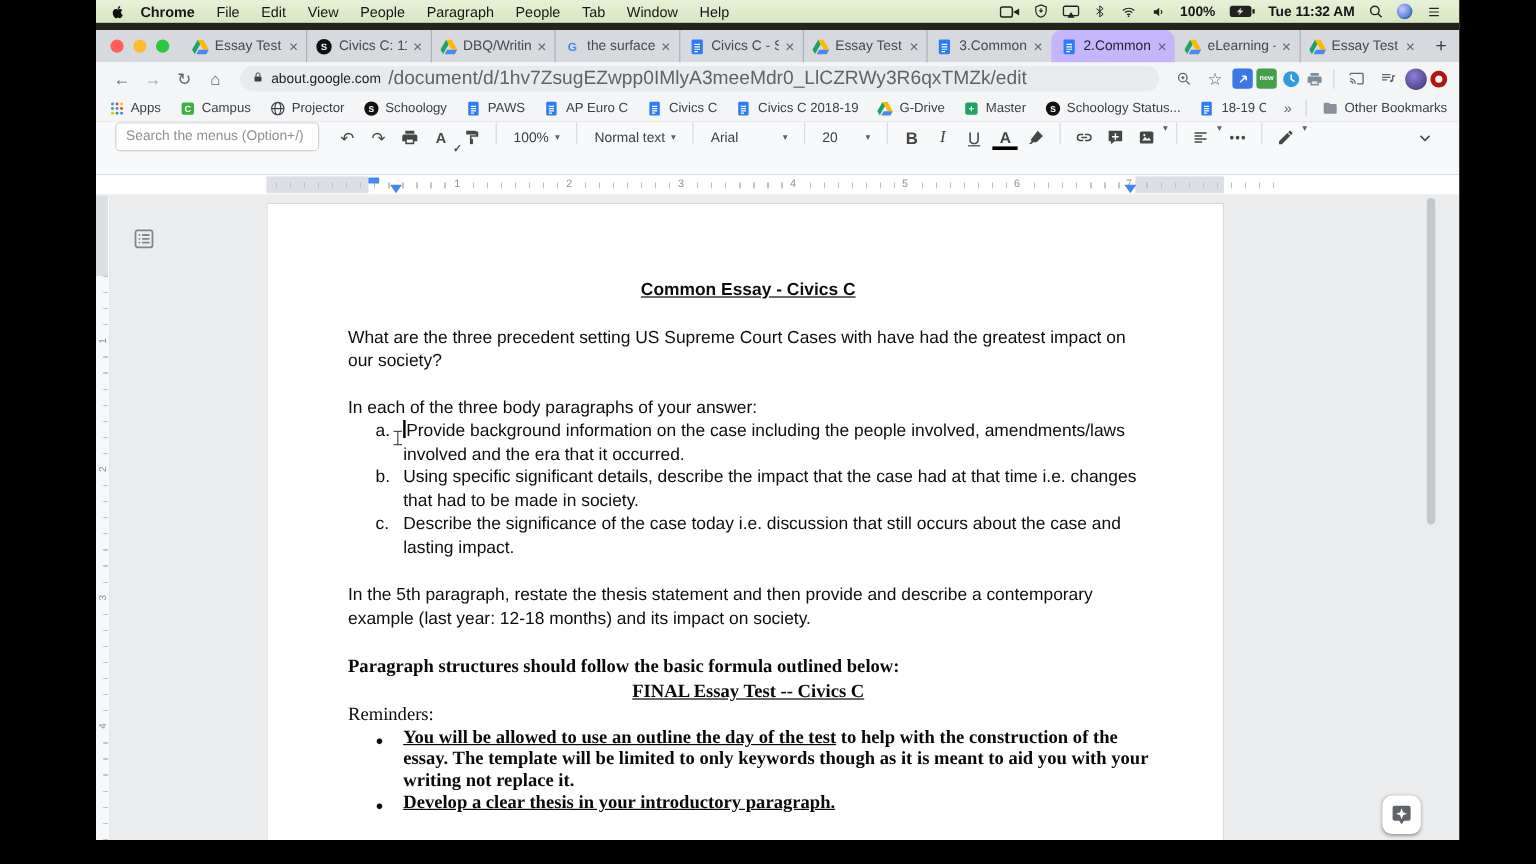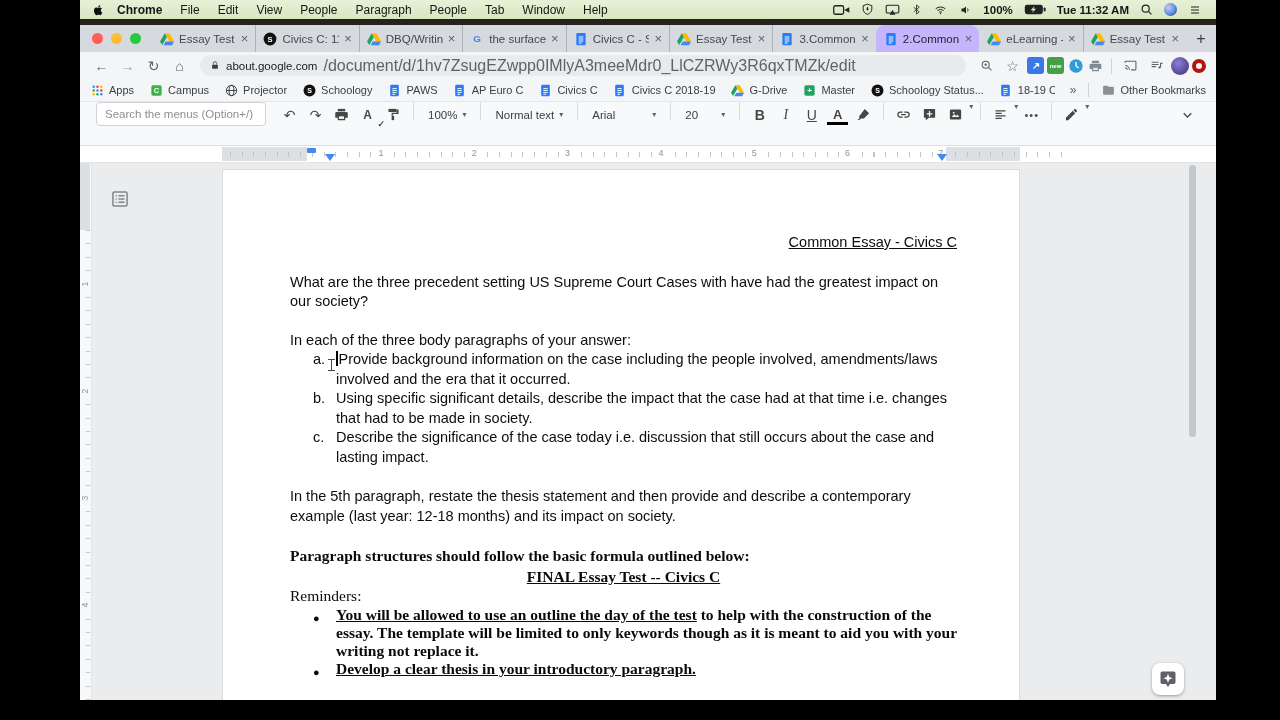--- a/index.html
+++ b/index.html
@@ -103,21 +103,21 @@
   .outline-btn{position:absolute;left:28px;top:24px;width:24px;height:24px;display:flex;align-items:center;
                justify-content:center;border-radius:4px}
   .scrollthumb{position:absolute;right:20px;top:2px;width:7px;height:272px;background:#c3c6ca;border-radius:4px}
   .explore{position:absolute;left:1072px;top:500px;width:32px;height:32px;background:#fff;border-radius:8px;
            box-shadow:0 1px 3px rgba(0,0,0,.35);display:flex;align-items:center;justify-content:center}
 
   
   .page{position:absolute;left:142px;top:6px;width:798px;height:620px;background:#fff;
         border:1px solid #d9dbde;box-sizing:border-box;padding:63px 62px 0 67px}
   .doc{font-size:14.5px;line-height:19.5px;color:#0d0d0d}
-  .doc .title{text-align:right;font-weight:normal;text-decoration:underline;margin:0 0 20px}
+  .doc .title{text-align:center;font-weight:bold;text-decoration:underline;margin:0 0 20px}
   .doc p{margin:0}
   .doc .mb{margin-bottom:19px}
   .dlist{margin:0 0 20px}
   .dli{display:flex}
   .dli .lab{flex:none;width:23px;margin-left:23px}
   .dli .txt{flex:1}
   .caret{display:inline-block;width:1.5px;height:15px;background:#000;vertical-align:-2px;margin-right:1px}
   .ibeam{position:absolute;left:104px;top:189px;width:9px;height:13px;pointer-events:none}
   .ibeam::before{content:"";position:absolute;left:4px;top:1px;bottom:1px;width:1px;background:#4a4a4a}
   .ibeam::after{content:"";position:absolute;left:1px;right:1px;top:0;height:1px;background:#4a4a4a;

